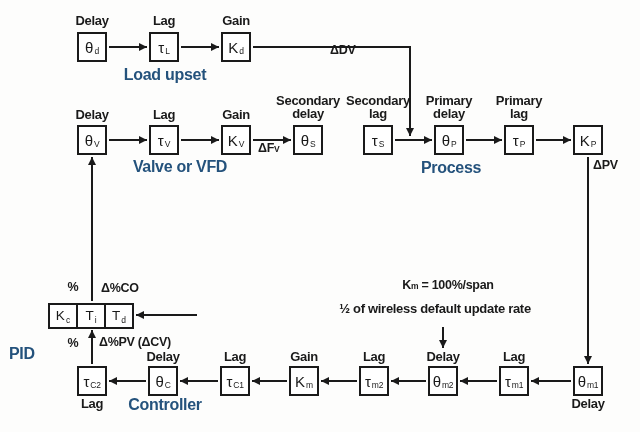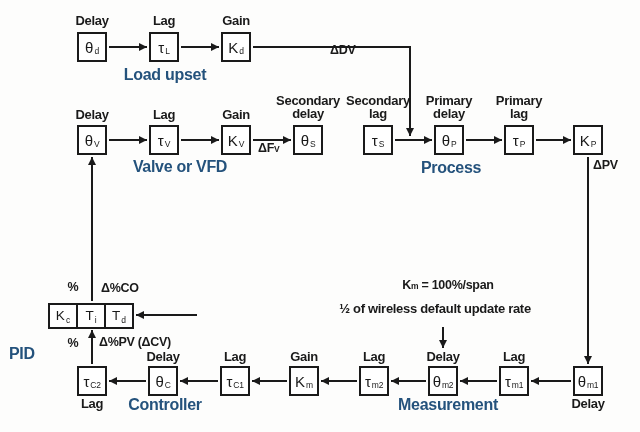--- a/index.html
+++ b/index.html
@@ -228,15 +228,14 @@
     </div>
   <div class="blk" style="left:573px;top:366px">
       <span class="sym">θ</span>
       <span class="sub">m1</span>
     </div>
 
   <div class="lbl" style="left:92px;top:398px">Lag</div>
   <div class="lbl" style="left:588px;top:398px">Delay</div>
 
   <div class="grp" style="left:165px;top:396px">Controller</div>
-  <div class="grp" style="left:448px;top:396px">Measurement</div>
 
 </div>
 
 </body></html>

